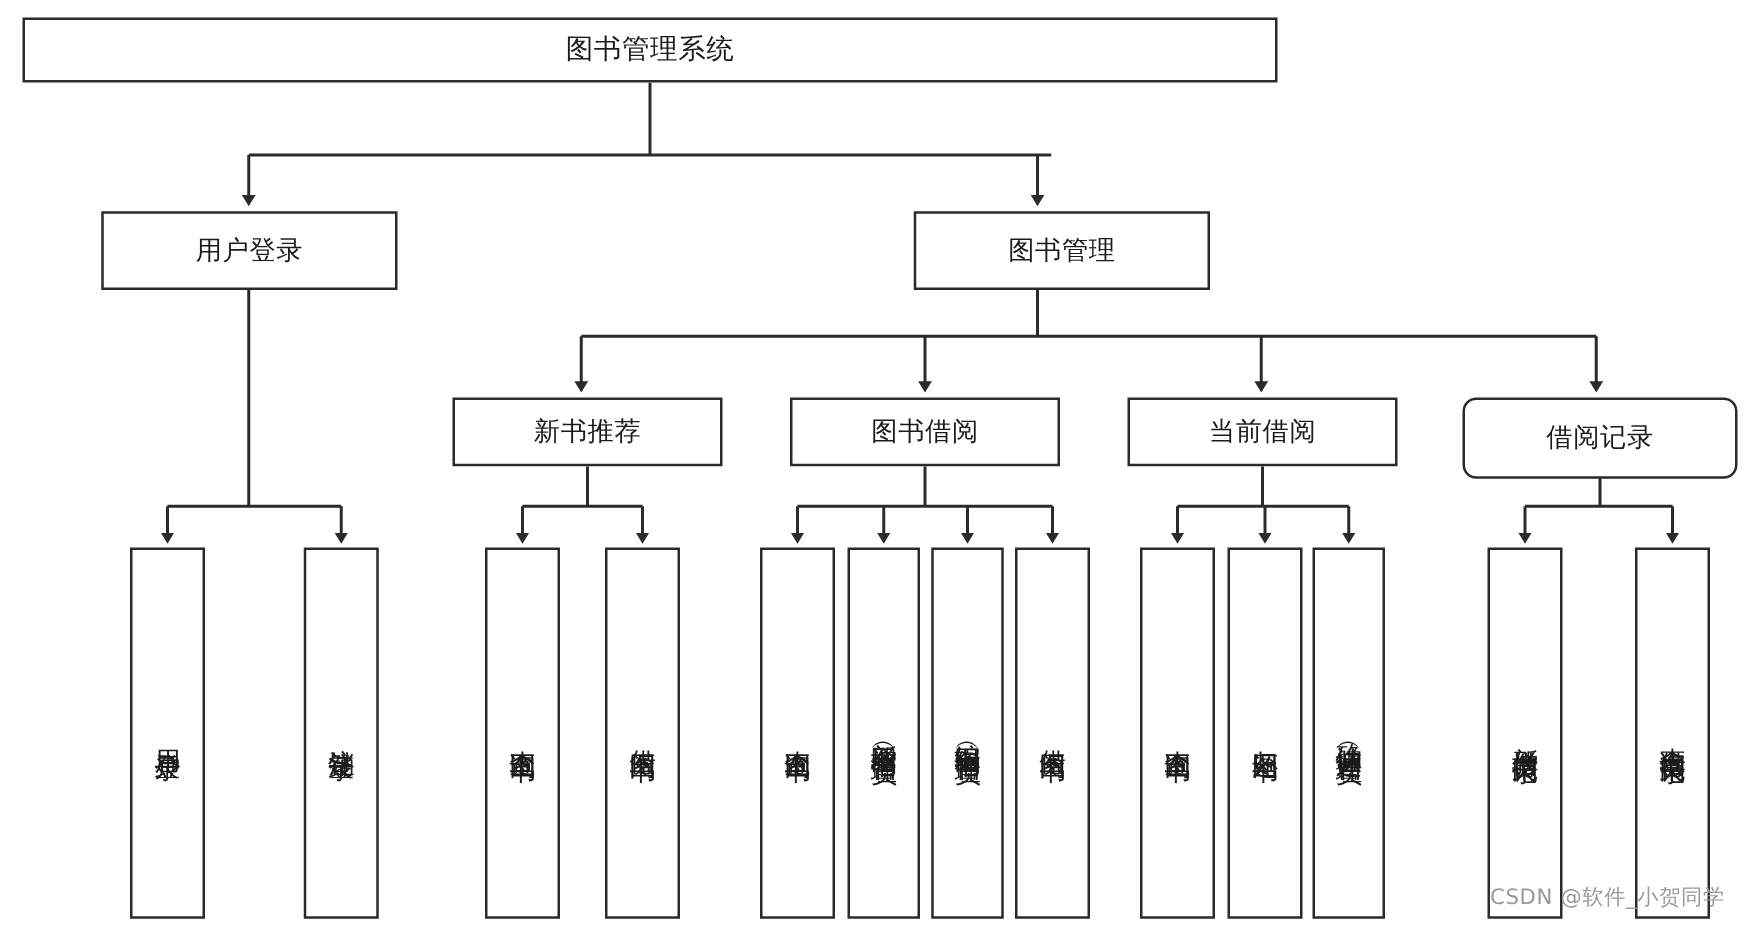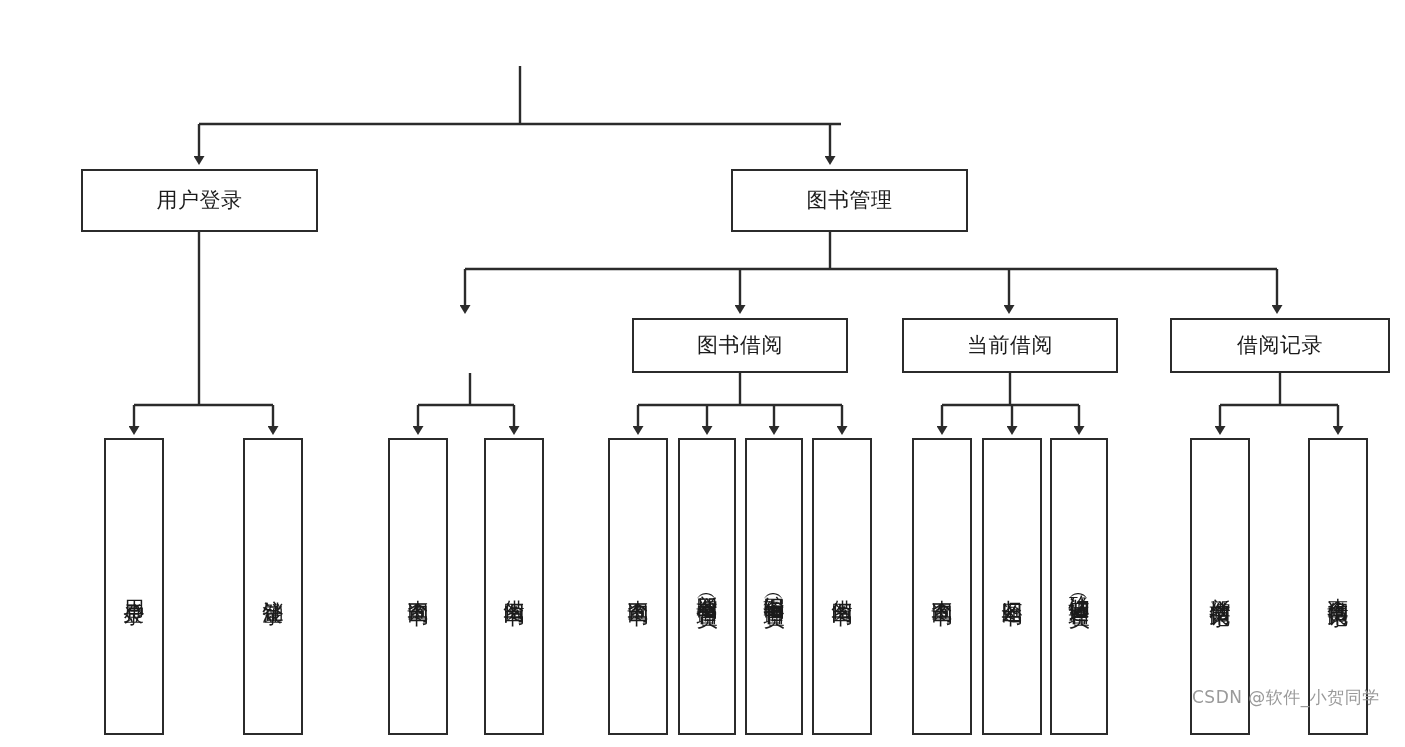--- a/index.html
+++ b/index.html
@@ -121,35 +121,41 @@
       <path d="M1012,405 L1012,427" marker-end="url(#arrow)"></path>
       <path d="M1079,405 L1079,427" marker-end="url(#arrow)"></path>
 
       <path d="M1280,373 L1280,405"></path>
       <path d="M1220,405 L1338,405"></path>
       <path d="M1220,405 L1220,427" marker-end="url(#arrow)"></path>
       <path d="M1338,405 L1338,427" marker-end="url(#arrow)"></path>
     </g>
   </svg>
 
+  <div class="node horiz root" style="left:18px; top:14px; width:1004px; height:52px;">
+    <span class="label">图书管理系统</span>
+  </div>
 
   <div class="node horiz" style="left:81px; top:169px; width:237px; height:63px;">
     <span class="label">用户登录</span>
   </div>
   <div class="node horiz" style="left:711px; top:169px; width:237px; height:63px;margin-left:20px;">
     <span class="label">图书管理</span>
   </div>
 
+  <div class="node horiz" style="left:362px; top:318px; width:216px; height:55px;">
+    <span class="label">新书推荐</span>
+  </div>
   <div class="node horiz" style="left:902px; top:318px; width:216px; height:55px;">
     <span class="label">当前借阅</span>
   </div>
   <div class="node horiz" style="left:632px; top:318px; width:216px; height:55px;">
     <span class="label">图书借阅</span>
   </div>
-  <div class="node horiz" style="left:1170px; top:318px; width:220px; height:55px;">
+  <div class="node horiz" style="left:1170px; top:318px; width:220px; height:65px;border-radius:11px;">
     <span class="label">借阅记录</span>
   </div>
 
   <div class="node vert" style="left:104px; top:438px; width:60px; height:297px;">
     <span class="label">用户登录</span>
   </div>
   <div class="node vert" style="left:243px; top:438px; width:60px; height:297px;">
     <span class="label">注销登录</span>
   </div>
 
@@ -183,15 +189,15 @@
     <span class="label">确认归还（管理员）</span>
   </div>
 
   <div class="node vert" style="left:1190px; top:438px; width:60px; height:297px;">
     <span class="label">新增借阅记录</span>
   </div>
   <div class="node vert" style="left:1308px; top:438px; width:60px; height:297px;">
     <span class="label">查询借阅记录</span>
   </div>
 
-  <div class="watermark" style="left:1192px; top:686px;">CSDN @软件_小贺同学</div>
+  <div class="watermark" style="left:1192px; top:706px;">CSDN @软件_小贺同学</div>
 
 </div>
 
 </body></html>

